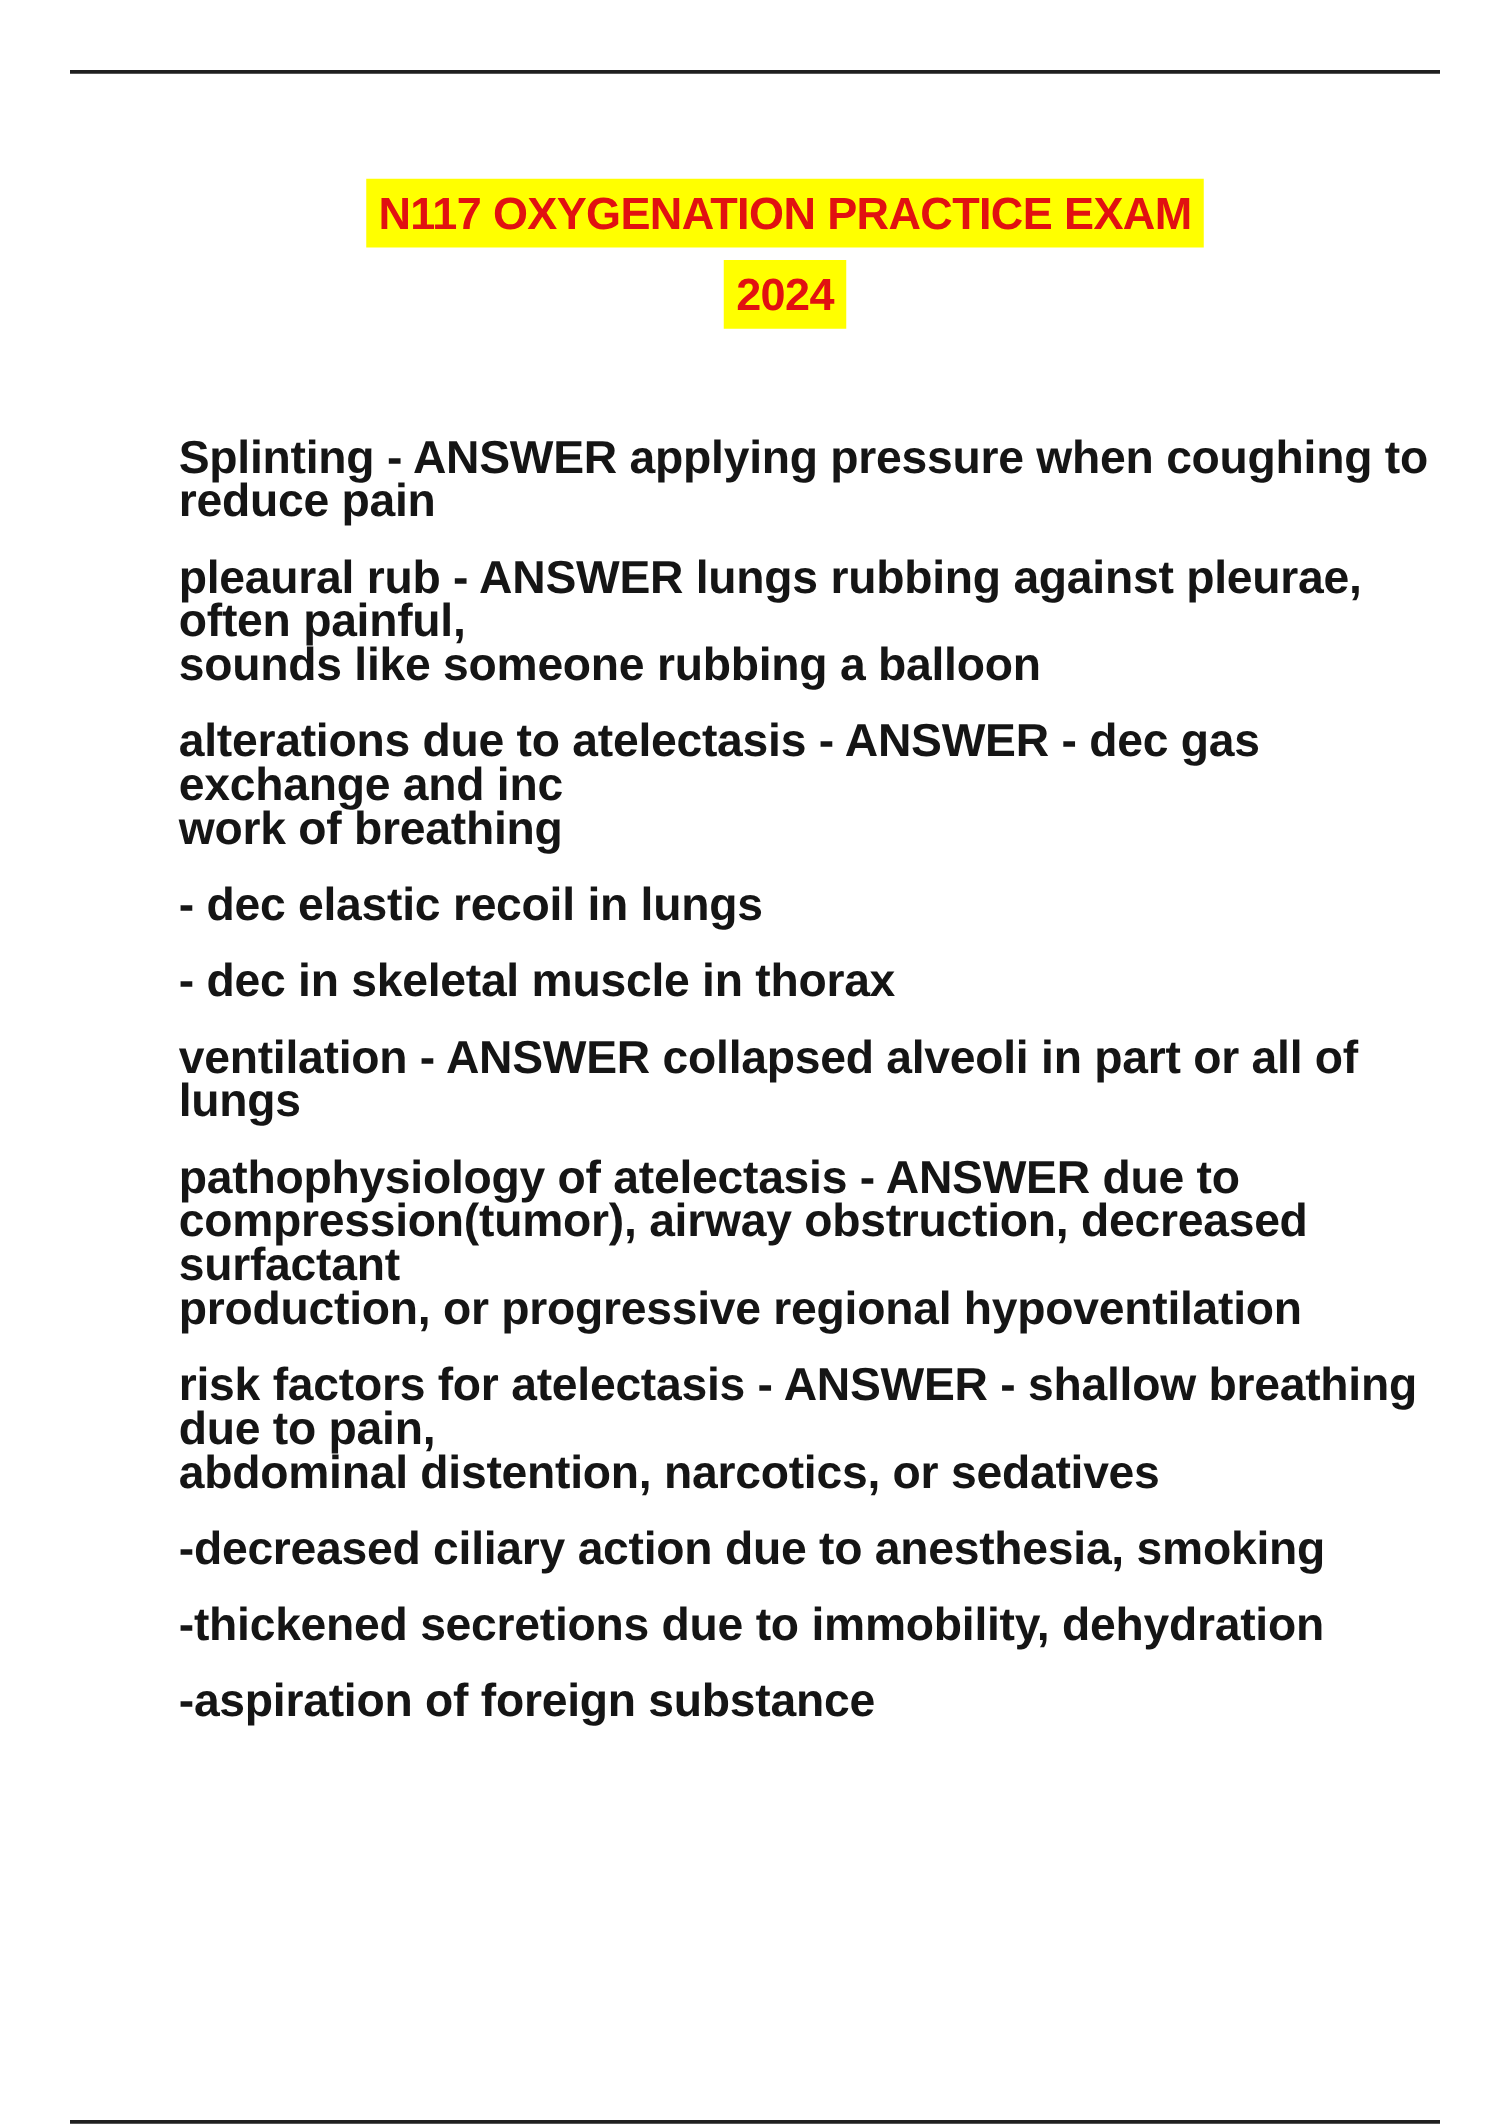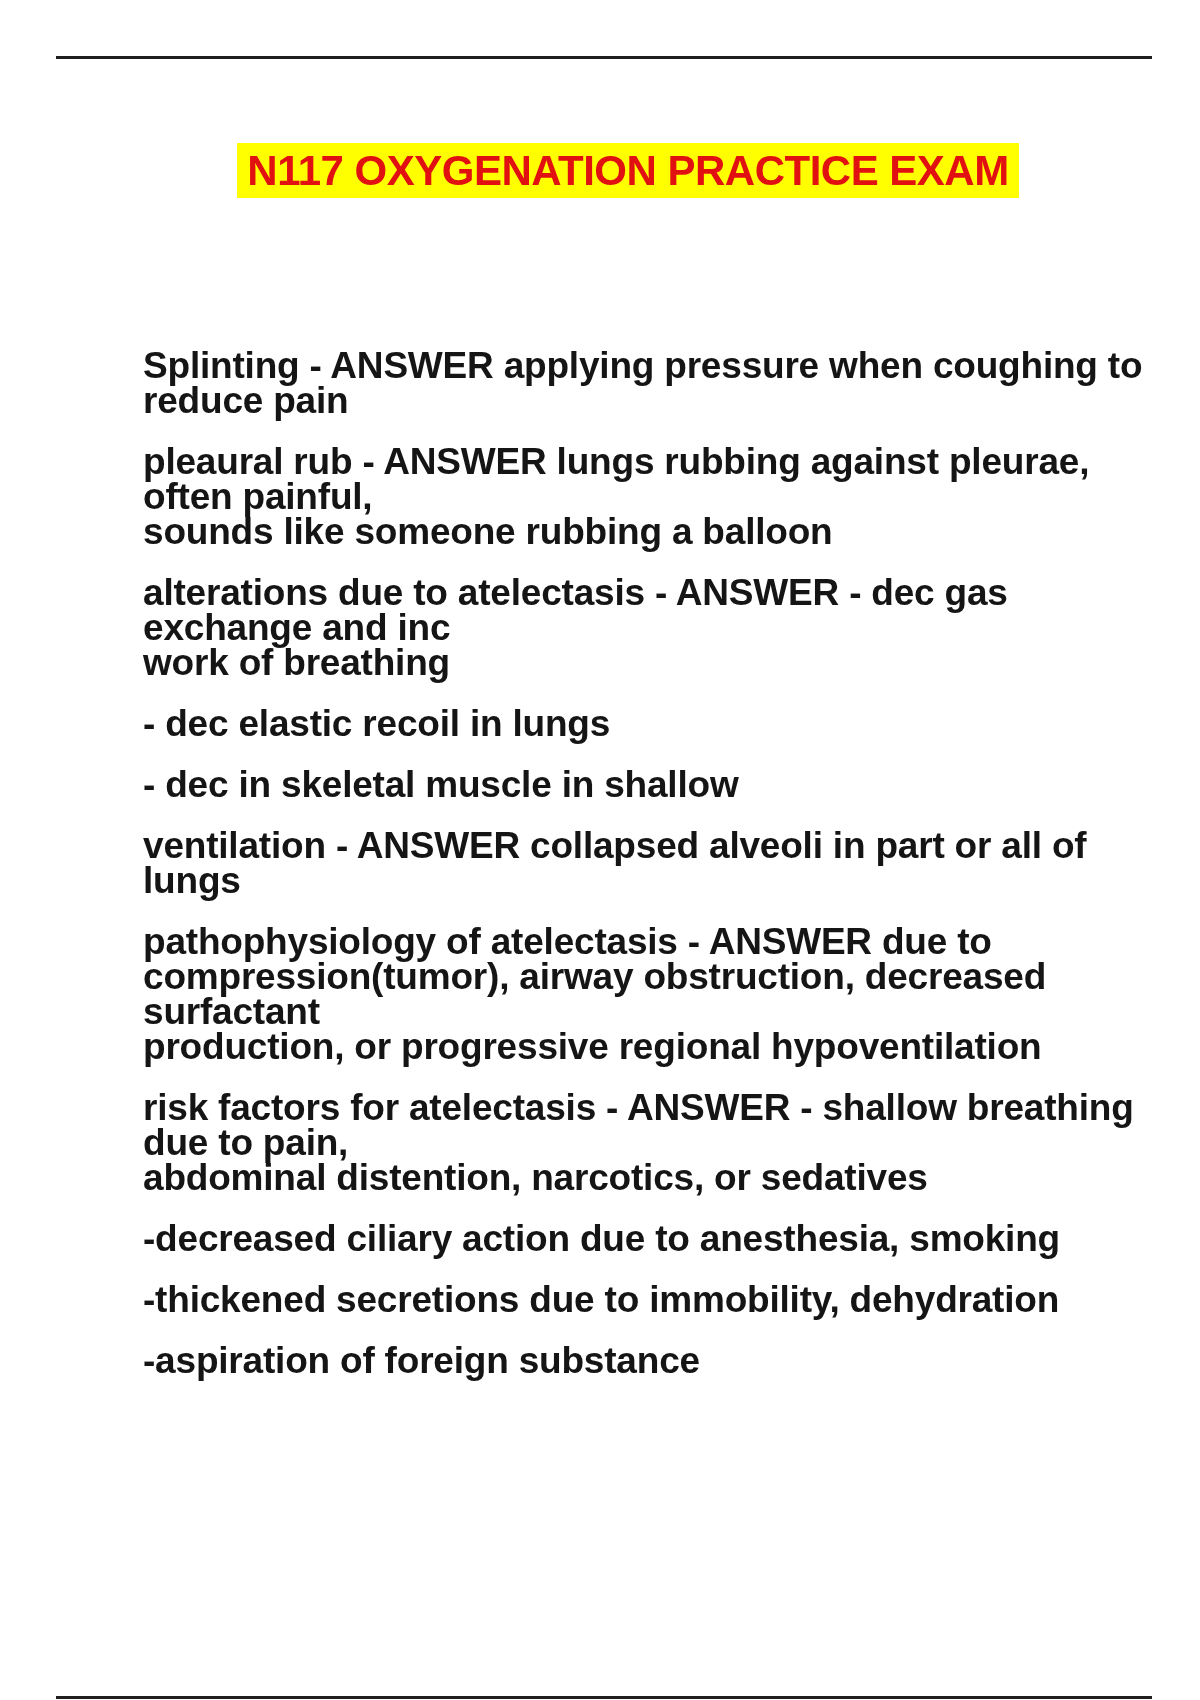--- a/index.html
+++ b/index.html
@@ -28,21 +28,21 @@
     padding-left: 56px;
     box-sizing: border-box;
     text-align: center;
   }
   .title-line { margin: 0 0 10px 0; }
   .hl {
     display: inline-block;
     background: var(--hl-color, #ffff00);
     color: var(--title-color, #e11111);
     font-weight: bold;
-    font-size: 42px;
+    font-size: 36px;
     line-height: 55px;
     padding: 0 10px;
     letter-spacing: -0.5px;
     white-space: nowrap;
   }
   .body-text {
     position: absolute;
     top: 348px;
     left: 143px;
     width: 1030px;
@@ -61,30 +61,33 @@
 <body>
 
 <div class="page">
 
   <div class="rule rule-top"></div>
 
   <div class="title-wrap">
     <div class="title-line">
       <span class="hl">N117 OXYGENATION PRACTICE EXAM</span>
     </div>
+    <div class="title-line">
+      <span class="hl">2024</span>
+    </div>
   </div>
 
   <div class="body-text">
     <p>Splinting - ANSWER applying pressure when coughing to reduce pain</p>
     <p>pleaural rub - ANSWER lungs rubbing against pleurae, often painful,
 sounds like someone rubbing a balloon</p>
     <p>alterations due to atelectasis - ANSWER - dec gas exchange and inc
 work of breathing</p>
     <p>- dec elastic recoil in lungs</p>
-    <p>- dec in skeletal muscle in shallow</p>
+    <p>- dec in skeletal muscle in thorax</p>
     <p>ventilation - ANSWER collapsed alveoli in part or all of lungs</p>
     <p>pathophysiology of atelectasis - ANSWER due to
 compression(tumor), airway obstruction, decreased surfactant
 production, or progressive regional hypoventilation</p>
     <p>risk factors for atelectasis - ANSWER - shallow breathing due to pain,
 abdominal distention, narcotics, or sedatives</p>
     <p>-decreased ciliary action due to anesthesia, smoking</p>
     <p>-thickened secretions due to immobility, dehydration</p>
     <p>-aspiration of foreign substance</p>
   </div>

